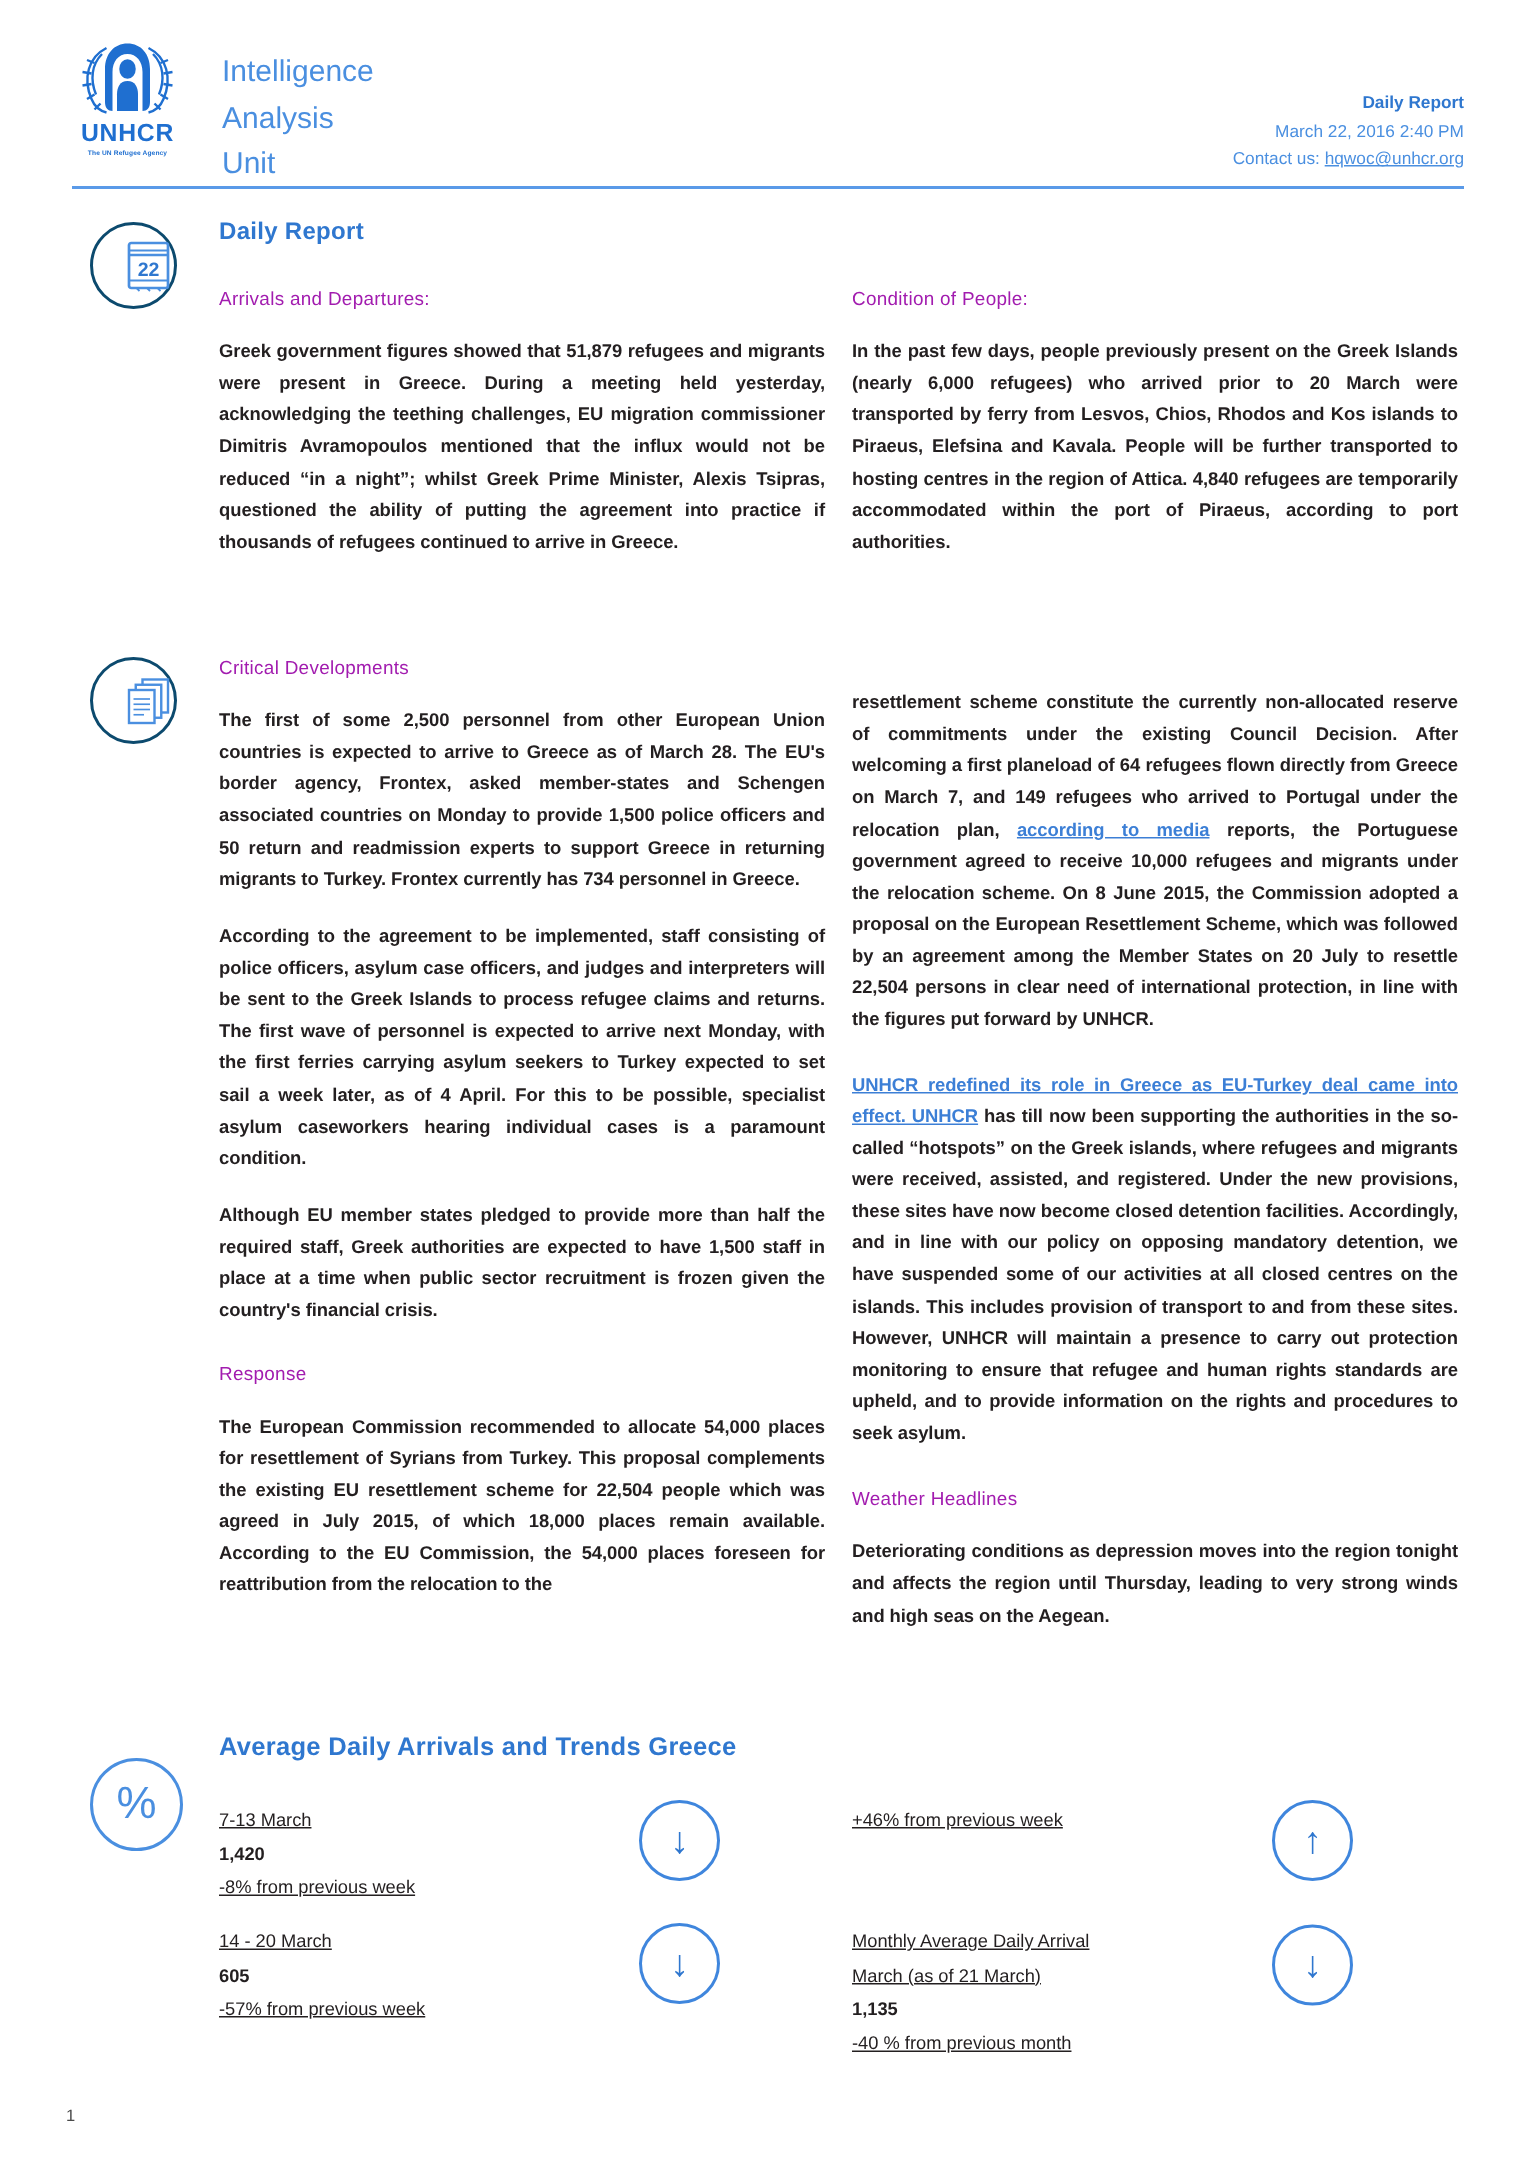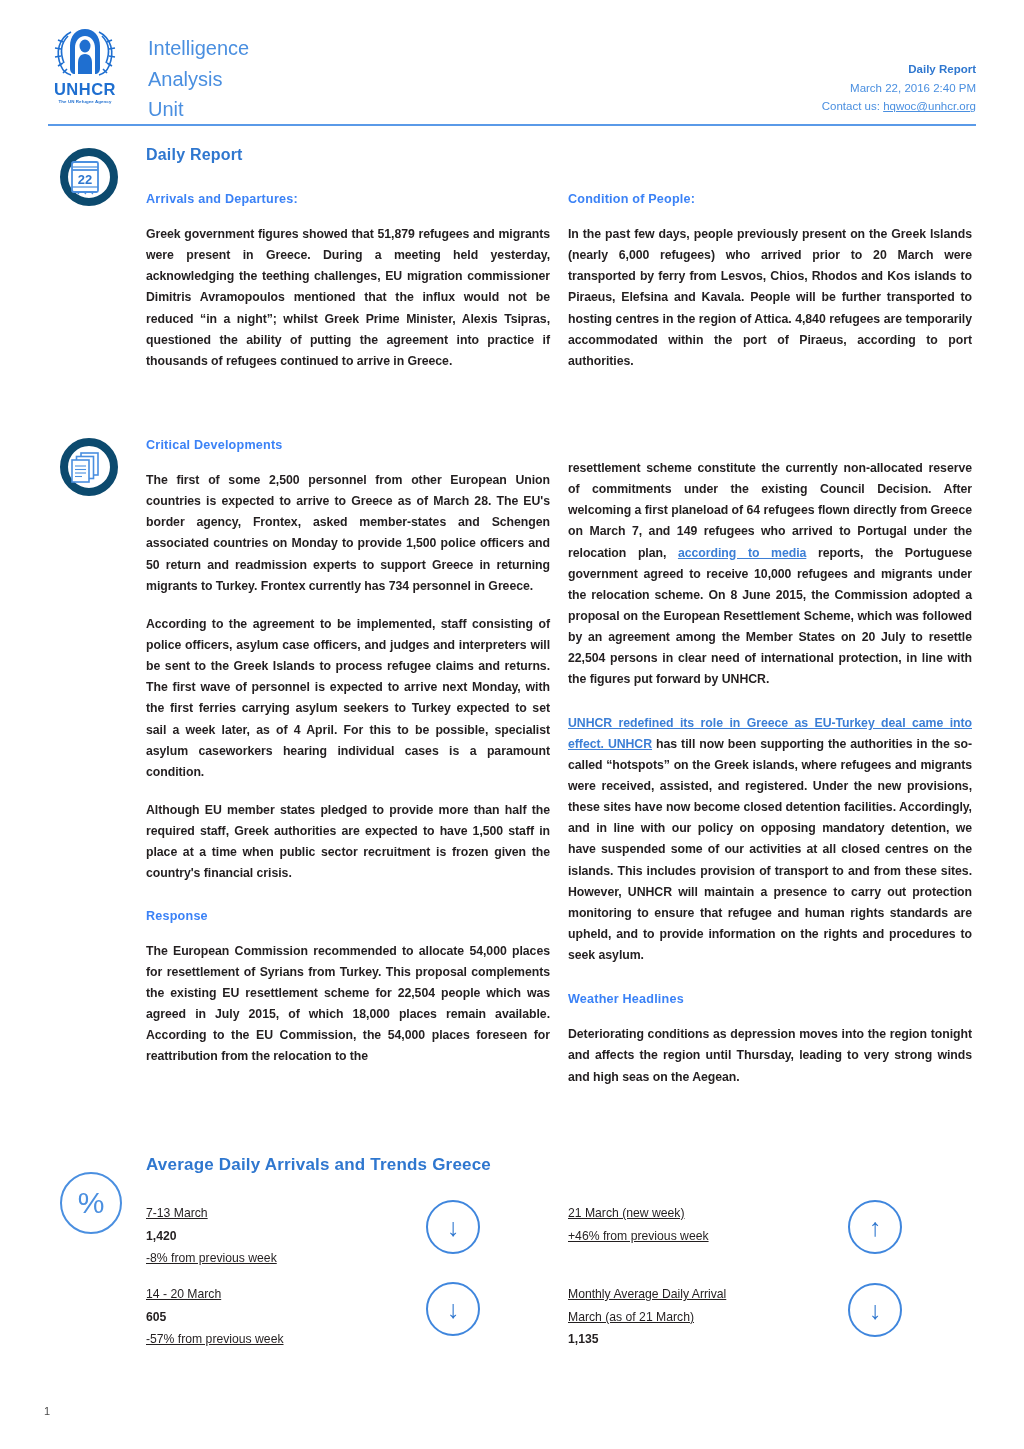--- a/index.html
+++ b/index.html
@@ -95,25 +95,25 @@
     width: 928px;
     height: 2px;
     background: #5a9ae8;
   }
 
   
   .icon-circle {
     position: absolute;
     width: 58px;
     height: 58px;
-    border: 8px solid #0c4a6e;
+    border: 2px solid #0c4a6e;
     border-radius: 50%;
     display: flex;
     align-items: center;
-    justify-content: flex-start;
+    justify-content: flex-end;
   }
   .icon-circle svg { display: block; }
 
   .pct-circle {
     position: absolute;
     width: 62px;
     height: 62px;
     border: 2px solid #4a8fe0;
     border-radius: 50%;
     display: flex;
@@ -144,22 +144,22 @@
     left: 146px;
     width: 404px;
   }
   .col-right {
     position: absolute;
     left: 568px;
     width: 404px;
   }
 
   h3.sect {
-    color: #3b82f6;
-    font-weight: bold;
+    color: #a21caf;
+    font-weight: normal;
     font-size: 12.6px;
     margin: 0 0 18px 0;
     letter-spacing: 0.2px;
   }
   h2.big-sect {
     color: #2f77cf;
     font-weight: bold;
     font-size: 17px;
     margin: 0 0 22px 0;
     letter-spacing: 0.2px;
@@ -333,31 +333,31 @@
   <div class="stat-block" style="left:146px; top:1283px; width:300px;">
     <div class="lbl">14 - 20 March</div>
     <div class="val">605</div>
     <div class="lbl">-57% from previous week</div>
   </div>
   <div class="arrow-circle" style="left:426px; top:1282px;">
     <span>↓</span>
   </div>
 
   <div class="stat-block" style="left:568px; top:1202px; width:300px;">
-    <div class="lbl">21 March (new week)</div>
     <div class="lbl">+46% from previous week</div>
   </div>
   <div class="arrow-circle" style="left:848px; top:1200px;">
     <span>↑</span>
   </div>
 
   <div class="stat-block" style="left:568px; top:1283px; width:300px;">
     <div class="lbl">Monthly Average Daily Arrival</div>
     <div class="lbl">March (as of 21 March)</div>
     <div class="val">1,135</div>
+    <div class="lbl">-40 % from previous month</div>
   </div>
   <div class="arrow-circle" style="left:848px; top:1283px;">
     <span>↓</span>
   </div>
 
   <div class="page-number">1</div>
 
 </div>
 
 </body></html>

